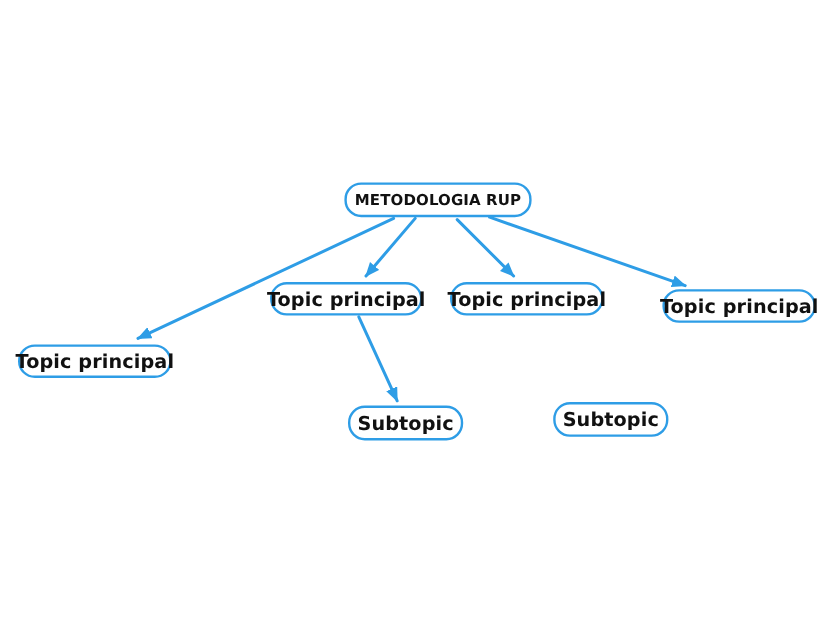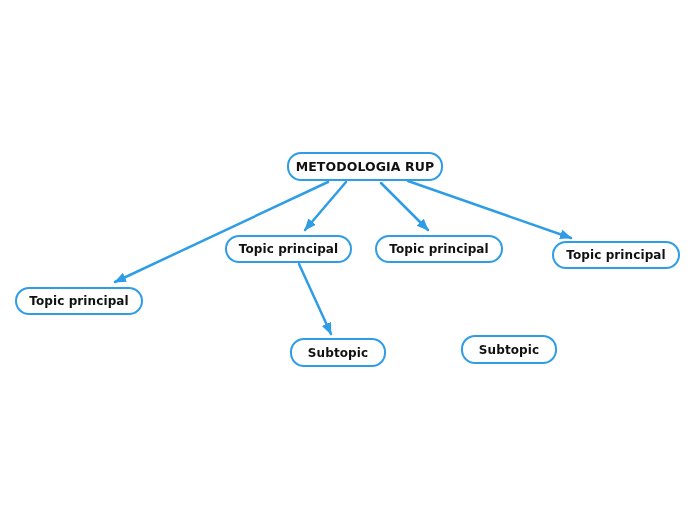--- a/index.html
+++ b/index.html
@@ -34,21 +34,21 @@
     position: absolute;
     box-sizing: border-box;
     background: var(--canvas);
     border: 2px solid var(--accent);
     border-radius: 14px;
     display: flex;
     align-items: center;
     justify-content: center;
     color: var(--text);
     font-weight: bold;
-    font-size: 12px;
+    font-size: 16px;
     letter-spacing: 0.1px;
     white-space: nowrap;
     cursor: pointer;
   }
   .node.root { font-size: 12.5px; }
   .node-label { pointer-events: none; }
 </style>
 </head>
 <body>
 

